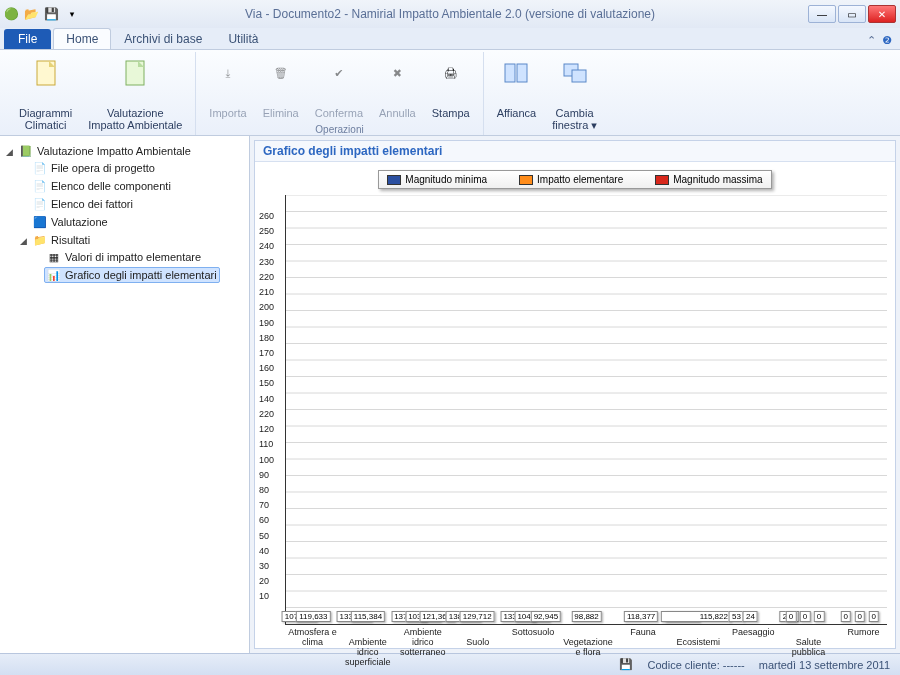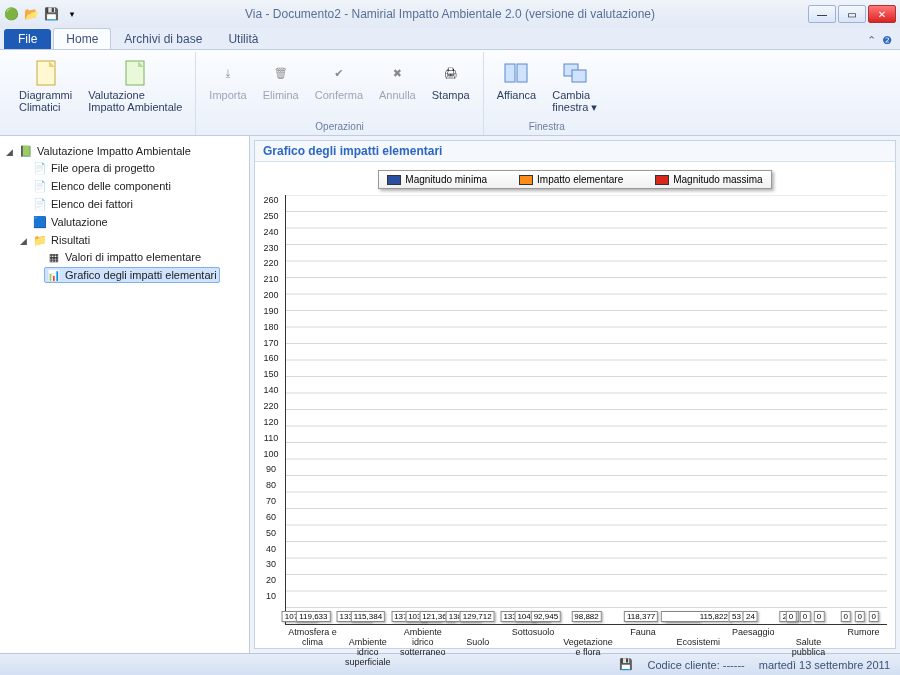--- a/index.html
+++ b/index.html
@@ -23,21 +23,21 @@
 
 
 .ribbon { height:86px; background:linear-gradient(#fbfdff,#eaf0fa); border-bottom:1px solid #c0ccdf; display:flex; padding:2px 6px 0 6px;}
 .rgroup { border-right:1px solid #d5dfef; padding:2px 6px 0 6px; display:flex; flex-direction:column; justify-content:space-between;}
 .rgroup:last-child { border-right:none; }
 .rgroup-body { display:flex; gap:2px; align-items:flex-start; flex:1;}
 .rgroup-label { text-align:center; font-size:10px; color:#6d7e9f; padding:2px 0 3px 0;}
 .rbtn { display:flex; flex-direction:column; align-items:center; padding:4px 6px 2px 6px; border:1px solid transparent; border-radius:3px; cursor:pointer; min-width:40px;}
 .rbtn.disabled { opacity:.45; cursor:default;}
 .rbtn .ico { width:28px; height:28px; display:flex; align-items:center; justify-content:center;}
-.rbtn .lbl { font-size:11px; color:#2c3e60; line-height:12px; margin-top:2px;}
+.rbtn .lbl { font-size:11px; text-align:center; color:#2c3e60; line-height:12px; margin-top:20px;}
 
 
 .body { display:flex; height:calc(675px - 28px - 22px - 86px - 22px);}
 .tree { width:250px; border-right:1px solid #c0ccdf; background:#fff; padding:6px 4px; overflow:auto;}
 .tree ul { list-style:none; padding-left:14px;}
 .tree > ul { padding-left:2px;}
 .tree li { white-space:nowrap; padding:1px 0;}
 .tnode { display:inline-flex; align-items:center; gap:4px; padding:1px 3px; cursor:pointer; font-size:11px; color:#222;}
 .tnode.sel { background:#cfe3ff; border:1px solid #7fb0f0; border-radius:2px; padding:0 2px;}
 .twist { width:10px; display:inline-block; color:#555; font-size:9px;}
@@ -47,21 +47,21 @@
 .content { flex:1; padding:4px; background:#eef2f9; display:flex; flex-direction:column;}
 .panel { background:#fff; border:1px solid #c5d2e8; flex:1; display:flex; flex-direction:column; }
 .panel-title { padding:3px 8px; color:#2d67c1; font-weight:bold; font-size:12px; border-bottom:1px solid #d6e0f0; background:#f5f8fd;}
 .chart-wrap { flex:1; position:relative; padding:8px 4px 2px 4px;}
 
 
 .legend { margin:0 auto 6px auto; width:max-content; background:linear-gradient(#fff,#f0f0f0); border:1px solid #999; box-shadow:2px 2px 3px rgba(0,0,0,.3); padding:3px 8px; display:flex; gap:32px; font-size:10px;}
 .legend span { display:inline-flex; align-items:center; gap:4px;}
 .swatch { width:14px; height:10px; border:1px solid #333;}
 .chart-area { position:relative; height:calc(100% - 46px); display:flex;}
-.yaxis { width:26px; display:flex; flex-direction:column; justify-content:space-between; font-size:9px; color:#222; text-align:center; padding:0 2px 18px 0;}
+.yaxis { width:26px; display:flex; flex-direction:column; justify-content:space-between; font-size:9px; color:#222; text-align:left; padding:0 2px 18px 0;margin-top:16px;}
 .plot { flex:1; position:relative; border-left:1px solid #333; border-bottom:1px solid #333; margin-right:4px;}
 .grid line { stroke:#d8d8d8; stroke-width:1;}
 .bars-container { position:absolute; left:0; right:0; top:0; bottom:0; display:flex; align-items:flex-end;}
 .catgroup { flex:1; display:flex; justify-content:center; align-items:flex-end; gap:1px; position:relative;}
 .bar { width:13px; position:relative; box-shadow:1px 1px 2px rgba(0,0,0,.35);}
 .xlabels { display:flex; font-size:9px; color:#222; padding-left:26px; margin-top:2px;}
 .xlabels > div { flex:1; text-align:center; line-height:10px;}
 .xlabels .row2 { position:relative; top:10px;}
 .valbox { position:absolute; font-size:8px; background:#fff; border:1px solid #888; padding:0 2px; box-shadow:1px 1px 2px rgba(0,0,0,.3); white-space:nowrap; transform:translateX(-50%);}
 

